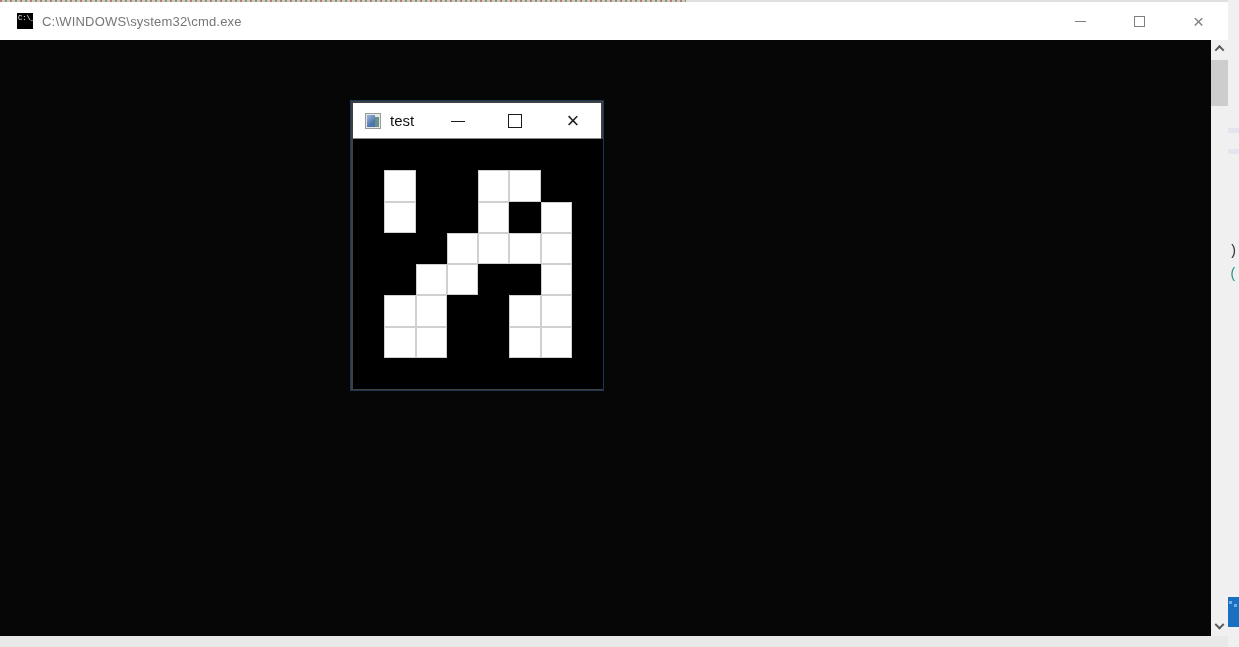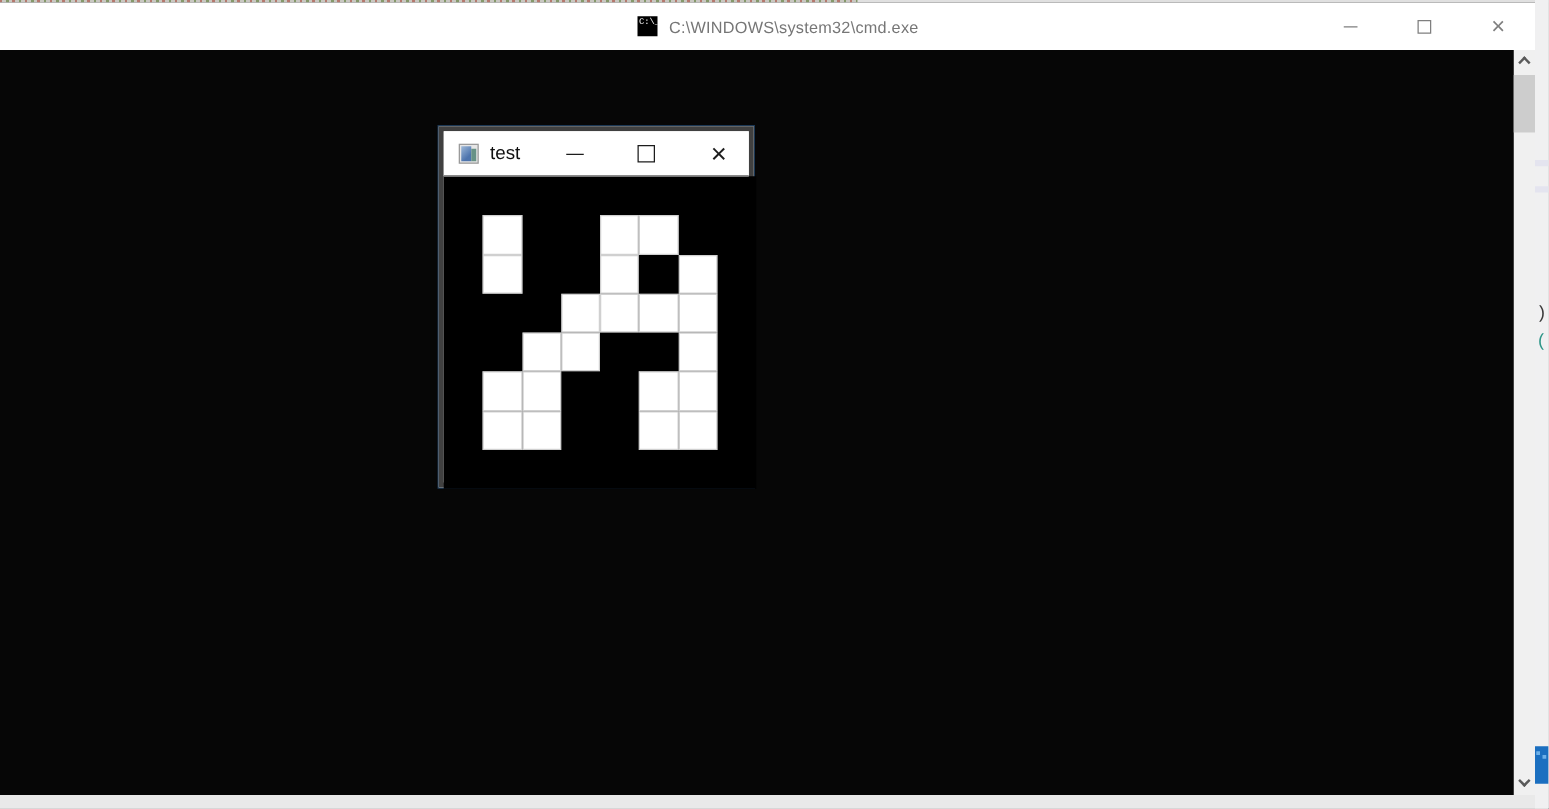--- a/index.html
+++ b/index.html
@@ -6,21 +6,21 @@
   body { font-family:"Liberation Sans", sans-serif; }
   .screen { position:relative; width:1239px; height:647px; overflow:hidden; background:#e9e9e9; }
 
   
   .top-strip { position:absolute; left:0; top:0; width:1239px; height:2px; background:#e0e0e0; }
   .top-strip::before { content:""; position:absolute; left:0; top:0; width:686px; height:2px;
     background:repeating-linear-gradient(90deg,#b5796e 0 2px,#c9c8c2 2px 5px,#85996b 5px 7px,#c9c8c2 7px 10px); }
 
   
   .cmd-window { position:absolute; left:0; top:2px; width:1228px; height:634px; background:#060606; }
-  .cmd-titlebar { position:relative; height:38px; background:#ffffff; display:flex; align-items:center; padding-left:17px;justify-content:center; }
+  .cmd-titlebar { position:relative; height:38px; background:#ffffff; display:flex; align-items:center; padding-left:17px; }
   .cmd-icon { width:16px; height:16px; background:#000; color:#fff; font-size:7px; line-height:9px;
     font-family:"Liberation Mono", monospace; padding:1px 0 0 1px; margin-right:9px; overflow:hidden; }
   .cmd-title { font-size:13px; color:#767676; letter-spacing:.2px; }
   .cmd-caption { position:absolute; right:0; top:0; height:38px; display:flex; }
   .cap-btn { width:59px; height:38px; display:flex; align-items:center; justify-content:center; }
   .g-min { width:11px; height:1px; background:#7f7f7f; }
   .g-max { width:11px; height:11px; border:1px solid #7f7f7f; }
   .g-close { font-size:19px; font-weight:300; color:#7f7f7f; line-height:19px; }
 
   .cmd-body { position:absolute; left:0; top:38px; width:1228px; height:596px; background:#060606; }
@@ -28,21 +28,21 @@
   .cmd-scrollbar { position:absolute; left:1211px; top:38px; width:17px; height:596px; background:#f0f0f0; }
   .sb-btn { position:absolute; left:0; width:17px; height:17px; display:flex; align-items:center; justify-content:center; }
   .sb-up { top:0; } .sb-down { bottom:0; }
   .chev { width:7px; height:7px; border-left:2px solid #5a5a5a; border-top:2px solid #5a5a5a; }
   .chev.up { transform:rotate(45deg) translate(1px,1px); }
   .chev.down { transform:rotate(225deg) translate(2px,2px); }
   .sb-thumb { position:absolute; left:0; top:20px; width:17px; height:46px; background:#cdcdcd; }
 
   
   .test-window { position:absolute; left:351px; top:101px; width:252px; height:289px;
-    border:4px solid #404040; background:#fff; box-shadow:0 0 0 1px rgba(70,150,232,.35); }
+    border:2px solid #404040; background:#fff; box-shadow:0 0 0 1px rgba(70,150,232,.35); }
   .tw-titlebar { position:relative; height:36px; background:#fff; border-bottom:1px solid #8a8a8a;
     display:flex; align-items:center; padding-left:12px; }
   .tw-icon { position:relative; width:16px; height:16px; background:#e6e6e6; border:1px solid #9a9a9a; margin-right:9px; }
   .tw-icon .b1 { position:absolute; left:1px; top:1px; width:8px; height:12px;
     background:linear-gradient(135deg,#9db8d8 0%,#4d74ad 70%); }
   .tw-icon .b2 { position:absolute; left:9px; top:3px; width:4px; height:10px; background:#679286; }
   .tw-title { font-size:15px; color:#101010; }
   .twb { position:absolute; top:0; height:36px; display:flex; align-items:center; justify-content:center; }
   .twb-min { left:96px; width:18px; } .twb-max { left:152px; width:20px; } .twb-close { left:208px; width:24px; }
   .tg-min { width:14px; height:1px; background:#1c1c1c; }

